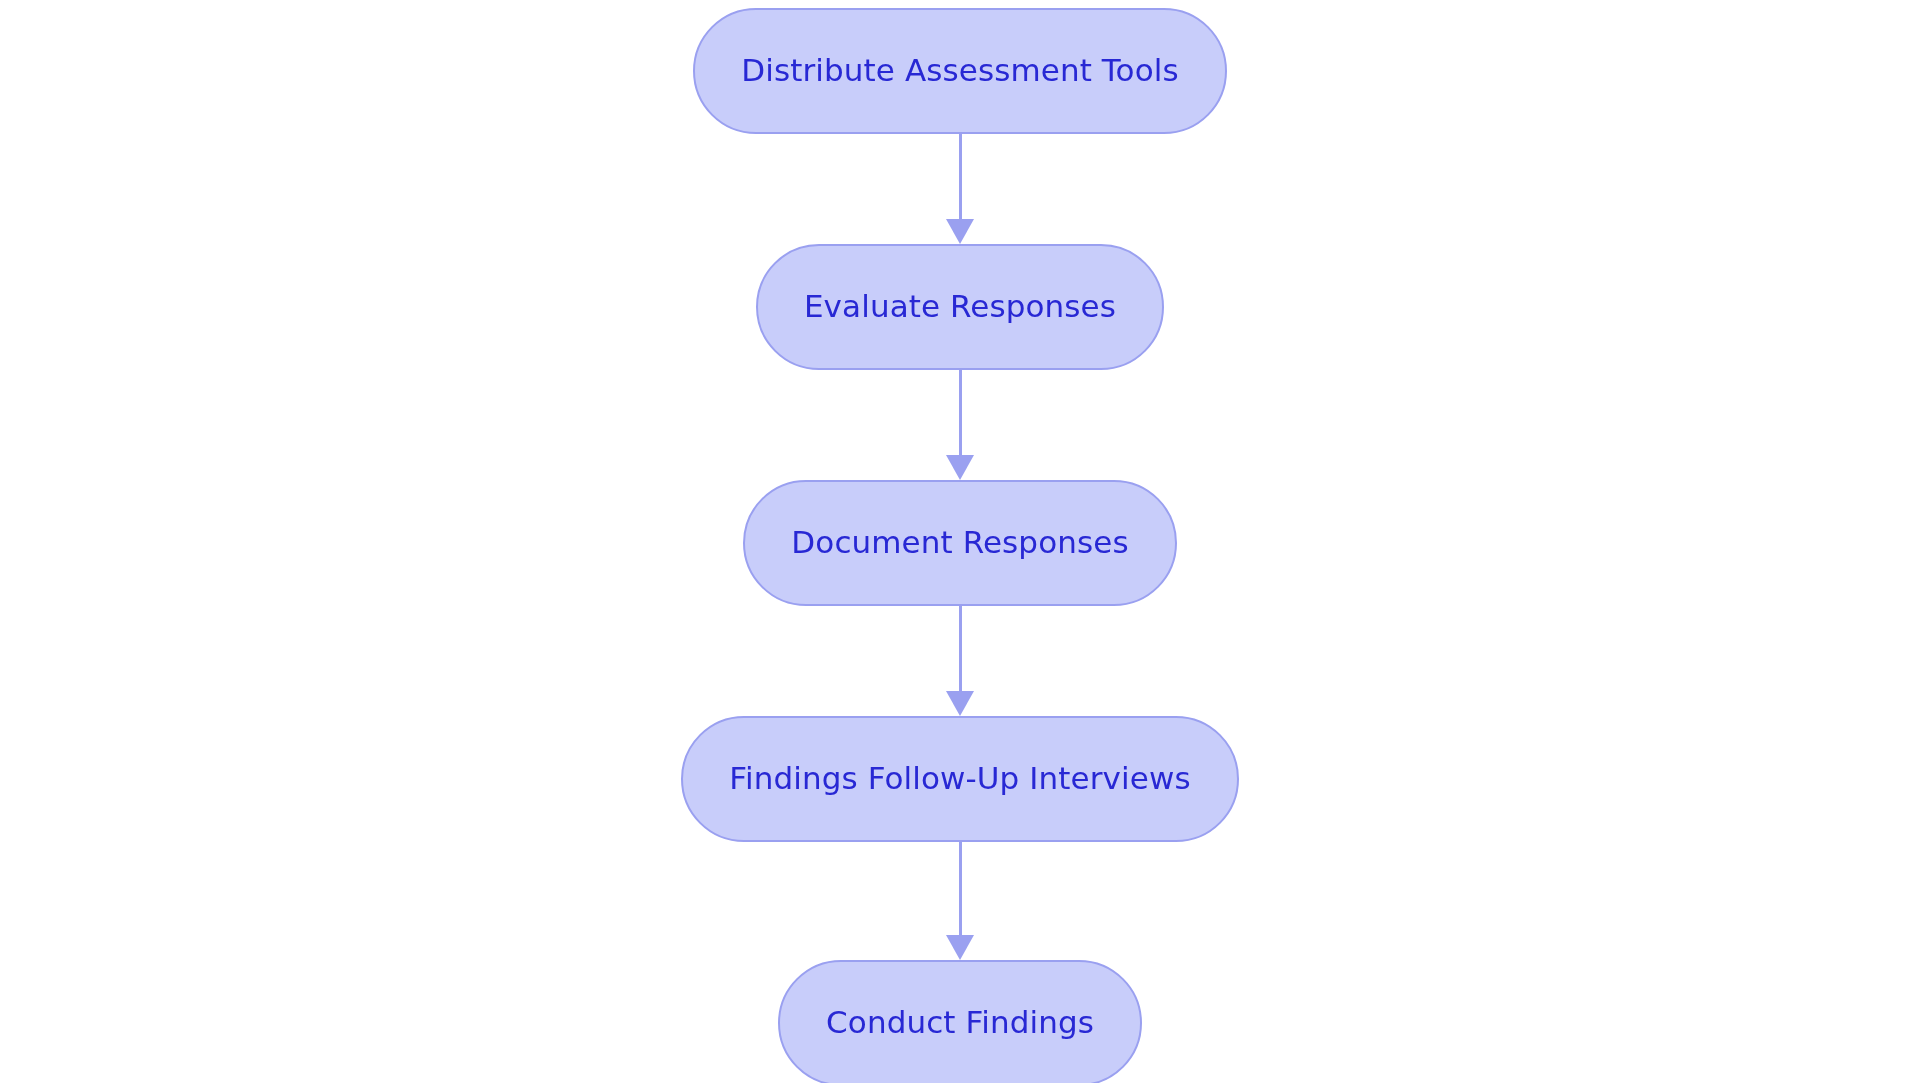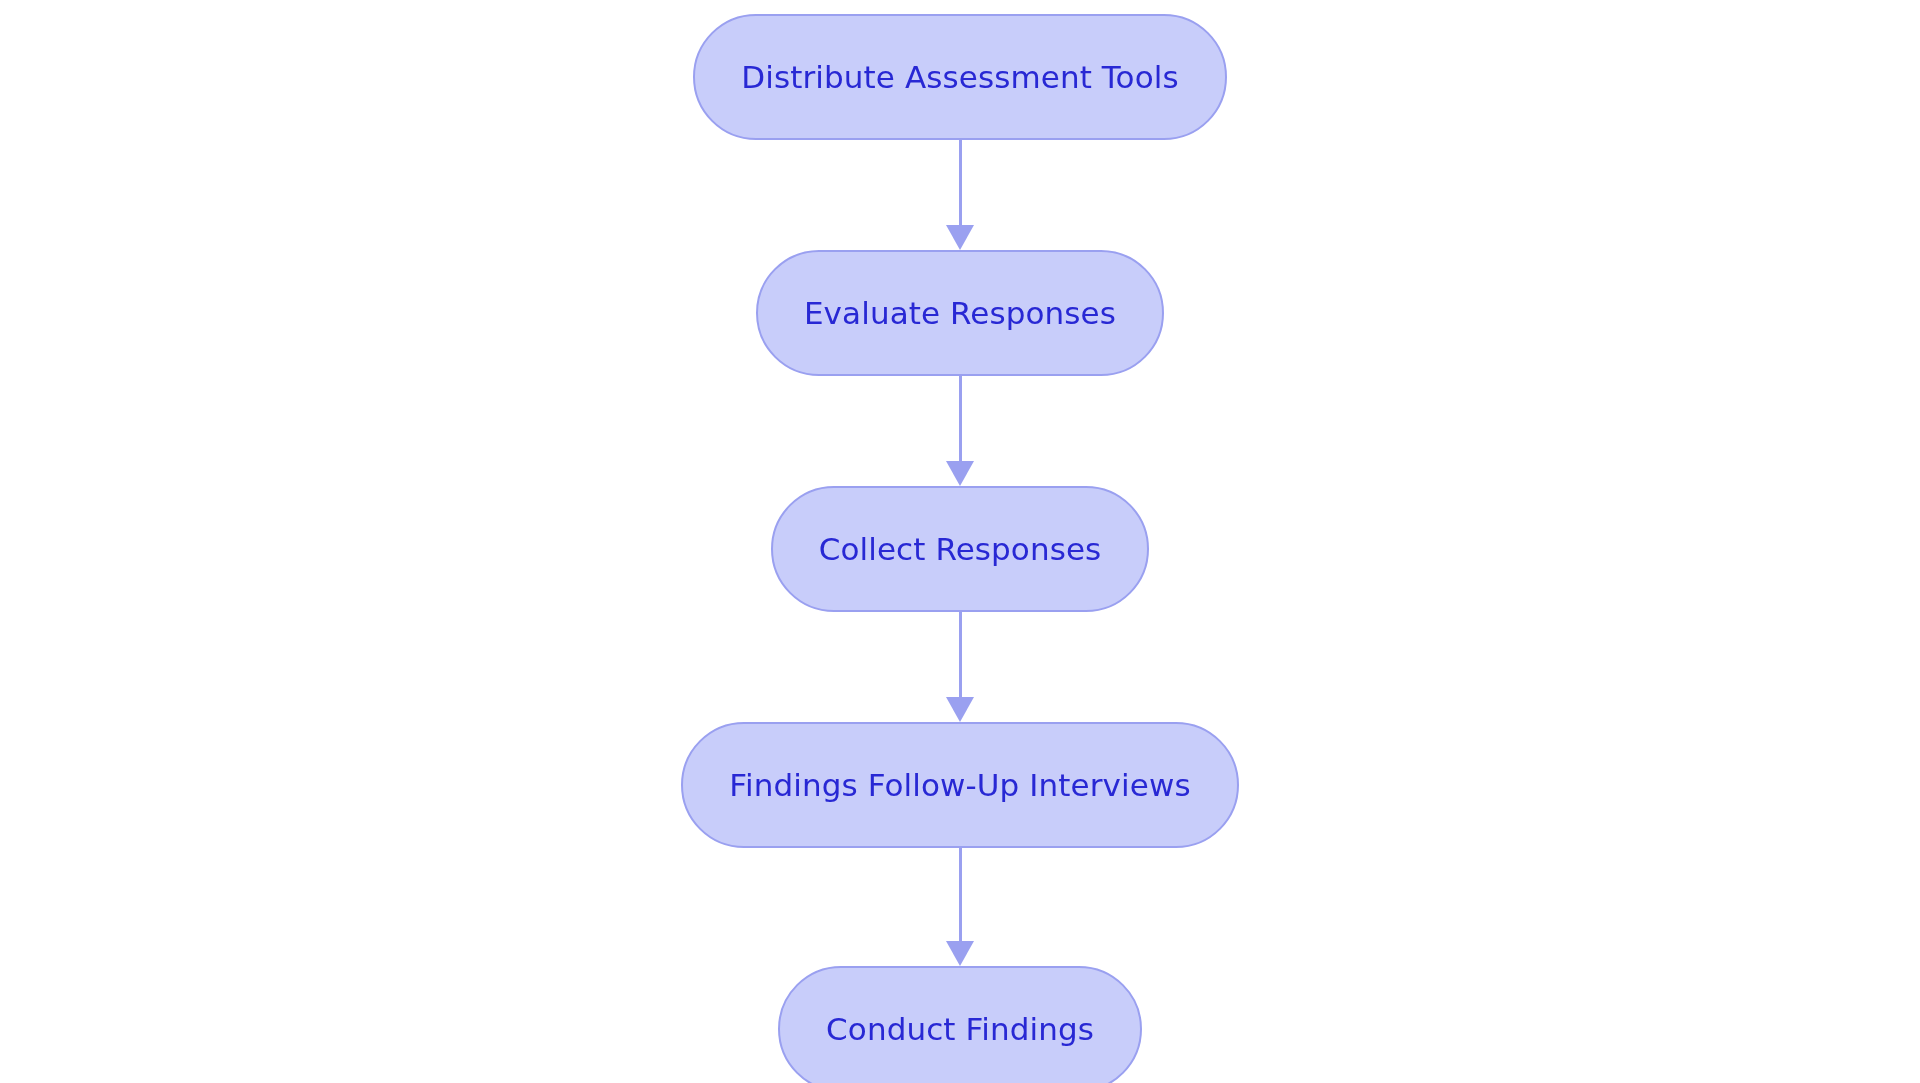--- a/index.html
+++ b/index.html
@@ -24,21 +24,21 @@
 
   .flow-column {
     position: absolute;
     left: 0;
     top: 0;
     width: 1920px;
     height: 1079px;
     display: flex;
     flex-direction: column;
     align-items: center;
-    justify-content: flex-start;
+    justify-content: center;
   }
 
   
   .flow-node {
     box-sizing: border-box;
     background: #c8cdfa;
     border: 2px solid #9aa0f0;
     border-radius: 9999px;
     color: #2828d4;
     font-size: 31px;
@@ -113,21 +113,21 @@
     <div class="flow-node">
       <span class="flow-node-label">Evaluate Responses</span>
     </div>
 
     <div class="flow-connector gap-2">
       <div class="connector-line"></div>
       <div class="connector-arrowhead"></div>
     </div>
 
     <div class="flow-node">
-      <span class="flow-node-label">Collect Responses</span>
+      <span class="flow-node-label">Document Responses</span>
     </div>
 
     <div class="flow-connector gap-3">
       <div class="connector-line"></div>
       <div class="connector-arrowhead"></div>
     </div>
 
     <div class="flow-node">
       <span class="flow-node-label">Findings Follow-Up Interviews</span>
     </div>

